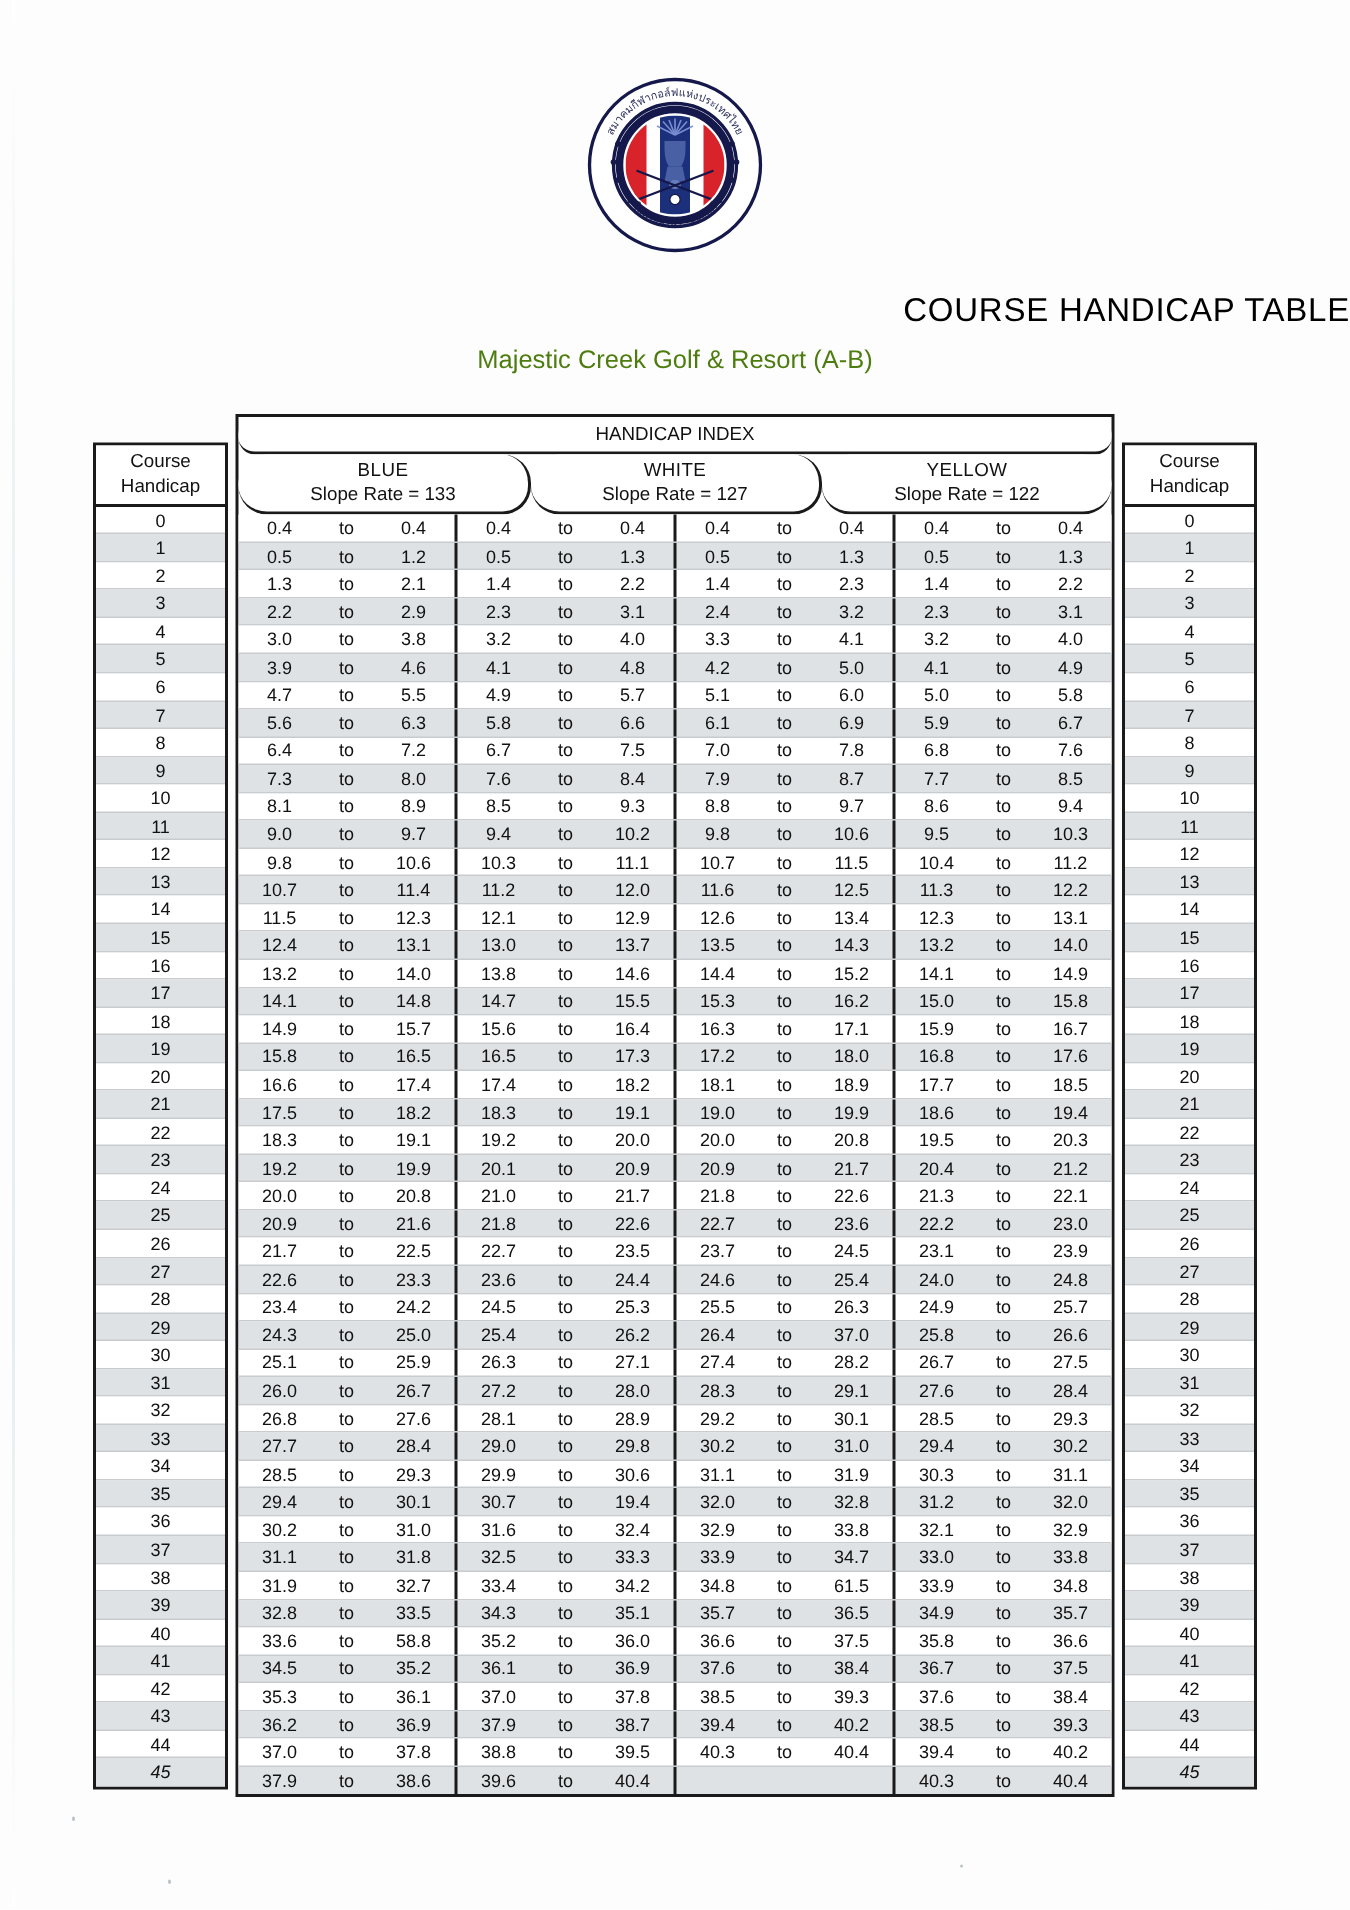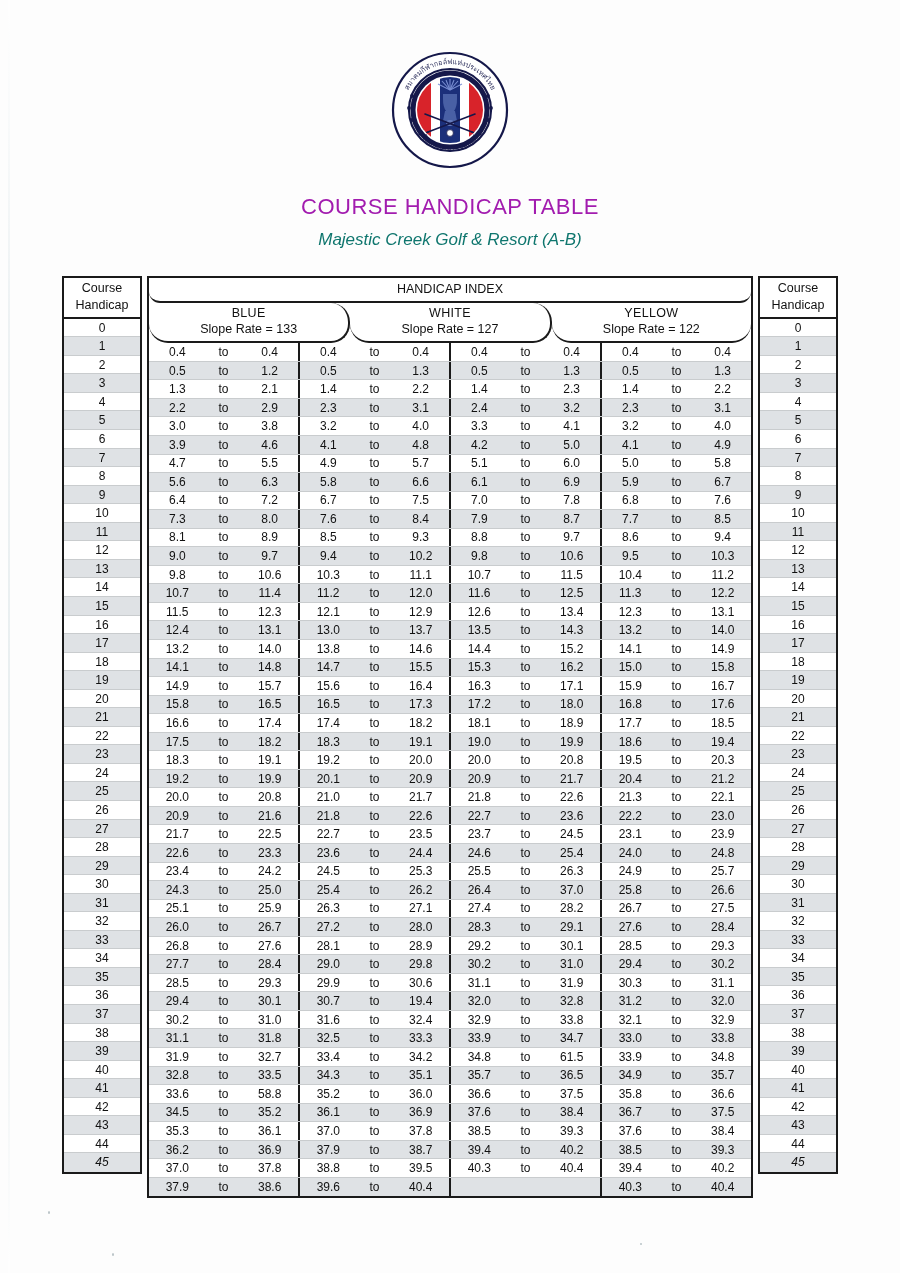--- a/index.html
+++ b/index.html
@@ -44,48 +44,49 @@
 
   
   .titles {
     position: absolute;
     left: 0; right: 0; top: 193px;
     text-align: center;
   }
   .title-main {
     font-size: 22px;
     letter-spacing: .5px;
-    color: #a21caf;
+    color: #000000;
     line-height: 1.25;
+    text-align: right;
   }
   .title-sub {
     font-size: 17px;
-    color: #0f766e;
+    color: #4d7c0f;
     margin-top: 8px;
     line-height: 1.25;
-    font-style: italic;
   }
 
   
   .table-region {
     position: absolute;
     left: 62px;
     top: 276px;
     width: 776px;
   }
   .grid {
     display: flex;
     align-items: flex-start;
   }
 
   
   .side-block {
-    width: 80px;
+    width: 90px;
     border: 2.2px solid #1a1a1a;
     box-sizing: border-box;
+    margin-top: 19px;           
     background: #fff;
   }
   .side-head {
     border-bottom: 2.2px solid #1a1a1a;
     text-align: center;
     font-size: 12.5px;
     line-height: 1.35;
     padding: 2px 0 3px;
     background: #fff;
   }

